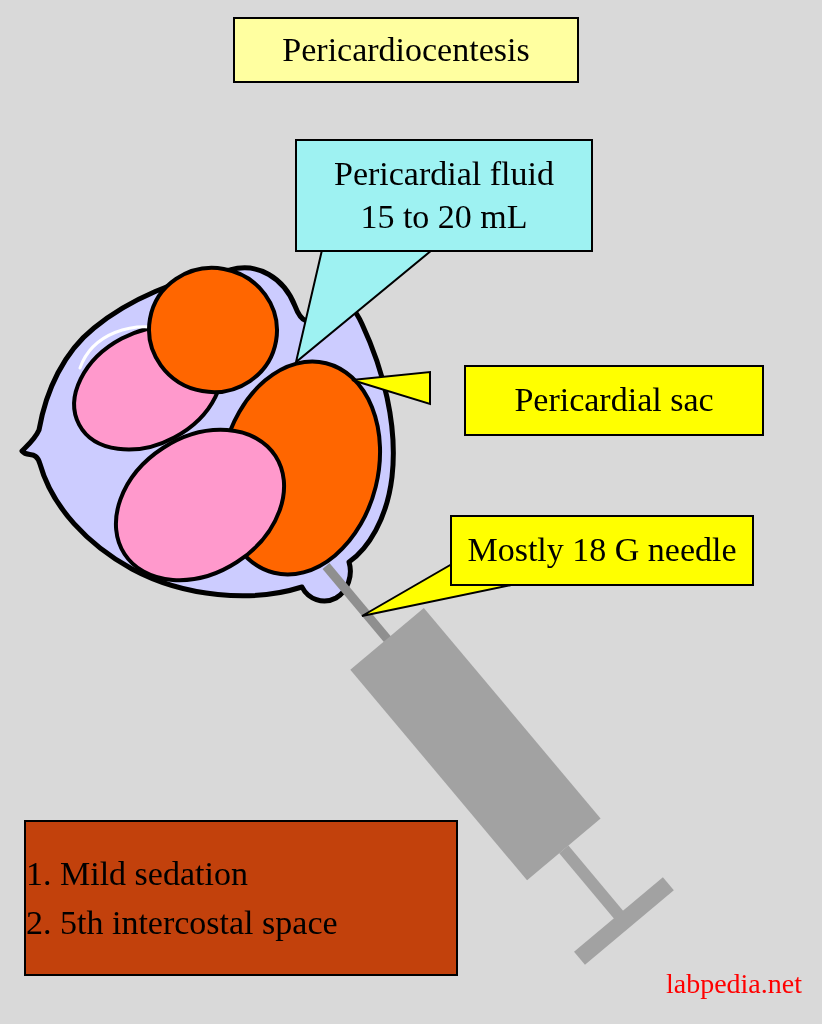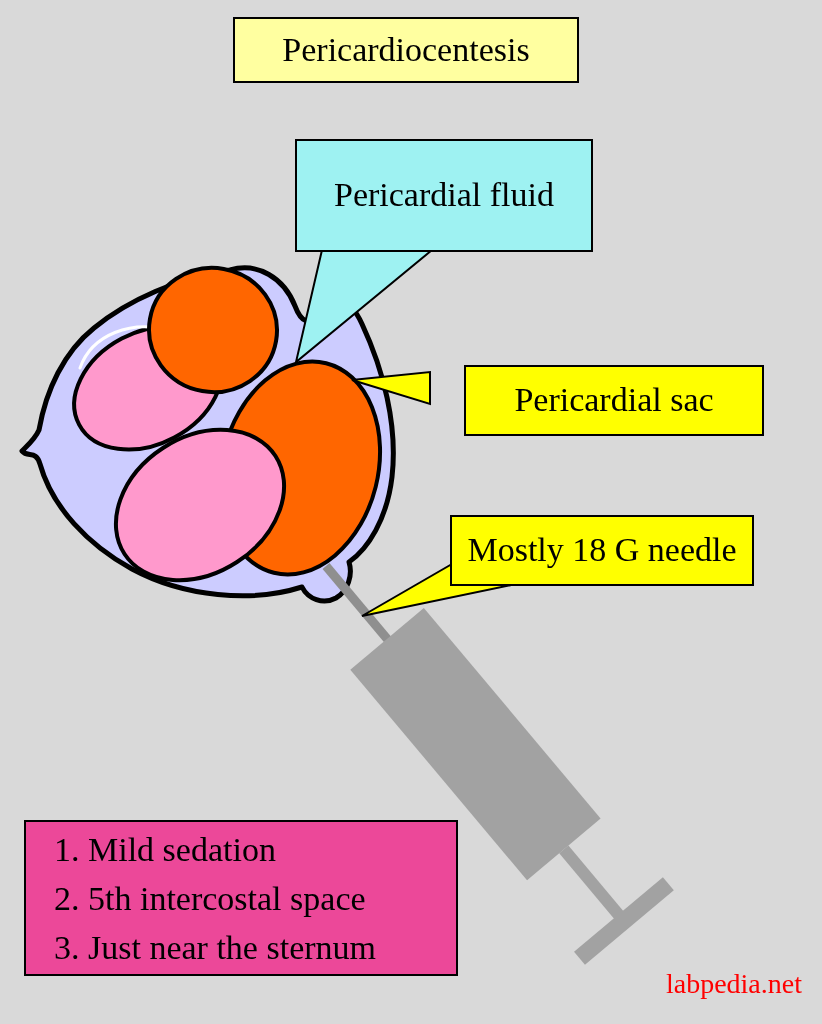--- a/index.html
+++ b/index.html
@@ -48,24 +48,24 @@
     margin-left: 36px;
   }
   #needle-box {
     left: 450px; top: 515px;
     width: 304px; height: 71px;
     background: #ffff00;
   }
   #steps-box {
     left: 24px; top: 820px;
     width: 434px; height: 156px;
-    background: #ec4899;
+    background: #c2410c;
     align-items: flex-start;
     text-align: left;
-    padding-left: 28px;
+    padding-left: 0;
     font-size: 34px;
     line-height: 49px;
   }
   #watermark {
     position: absolute;
     z-index: 2;
     right: 20px;
     top: 968px;
     font-size: 28px;
     color: #ff0000;
@@ -110,31 +110,31 @@
     <polygon points="430,372 430,404 352,380" fill="#ffff00" stroke="#000000" stroke-width="2"></polygon>
     <polygon points="452,564 516,584 362,616" fill="#ffff00" stroke="#000000" stroke-width="2"></polygon>
   </svg>
 
   <div id="title-box" class="box">
     <span>Pericardiocentesis</span>
   </div>
 
   <div id="fluid-box" class="box">
     <span>Pericardial fluid</span>
+    <span>15 to 20 mL</span>
   </div>
 
   <div id="sac-box" class="box">
     <span>Pericardial sac</span>
   </div>
 
   <div id="needle-box" class="box">
     <span>Mostly 18 G needle</span>
   </div>
 
   <div id="steps-box" class="box">
     <span>1. Mild sedation</span>
     <span>2. 5th intercostal space</span>
-    <span>3. Just near the sternum</span>
   </div>
 
   <div id="watermark">labpedia.net</div>
 
 </div>
 
 </body></html>

